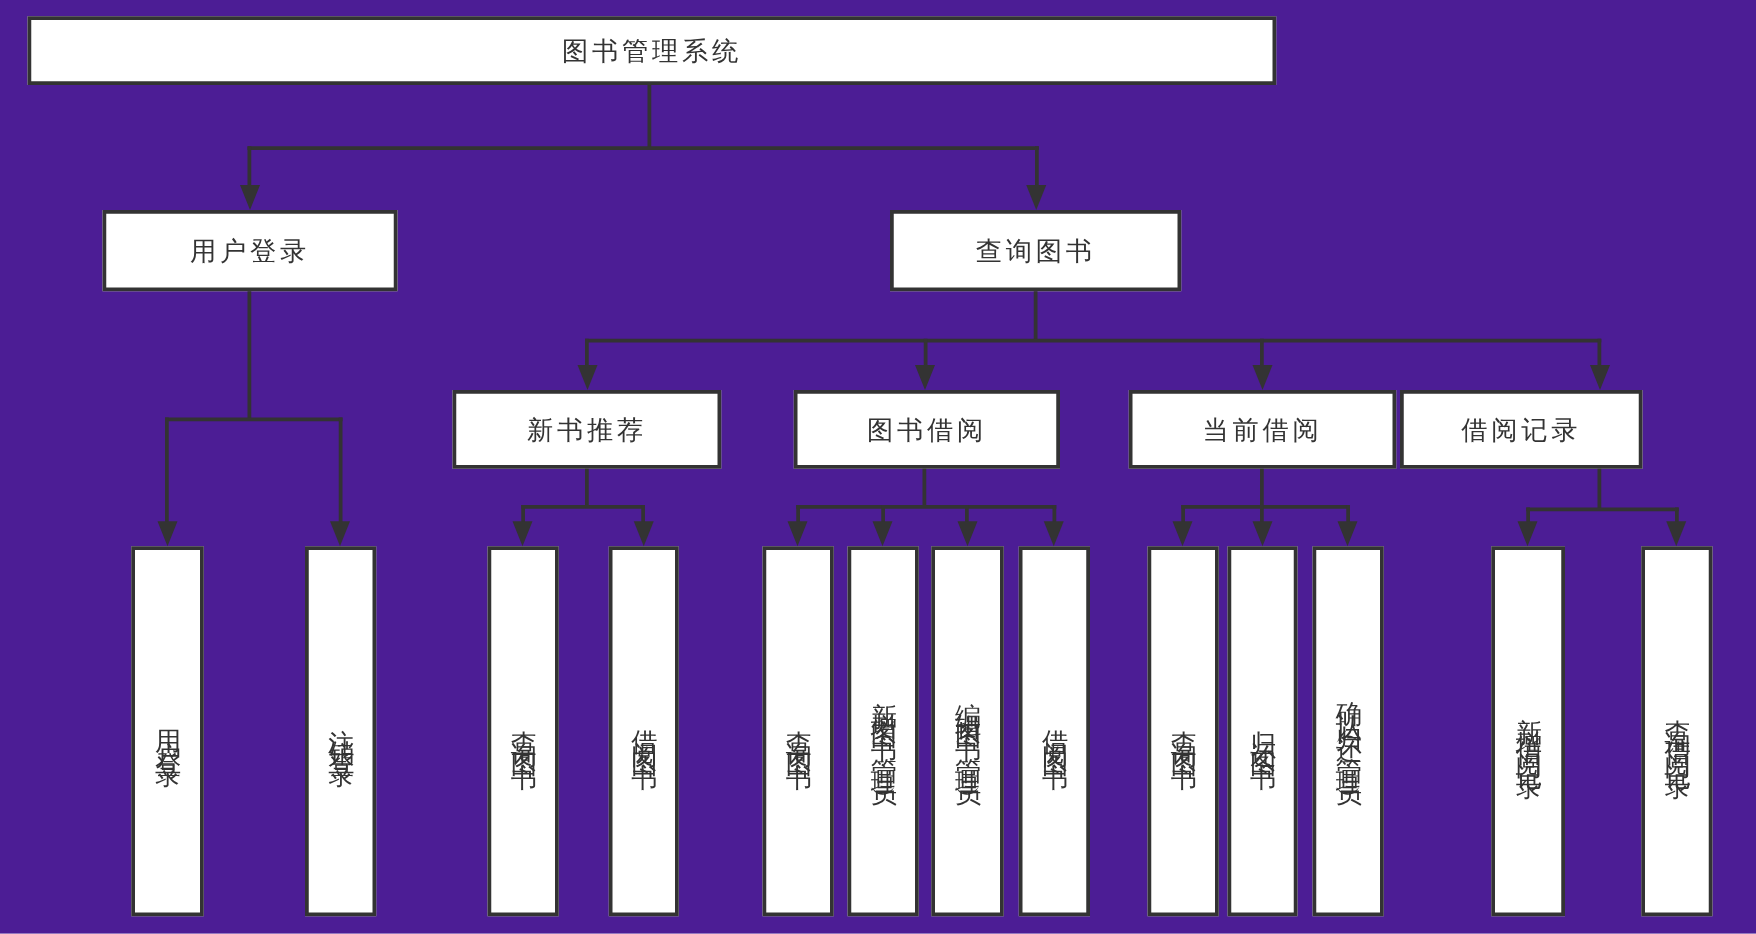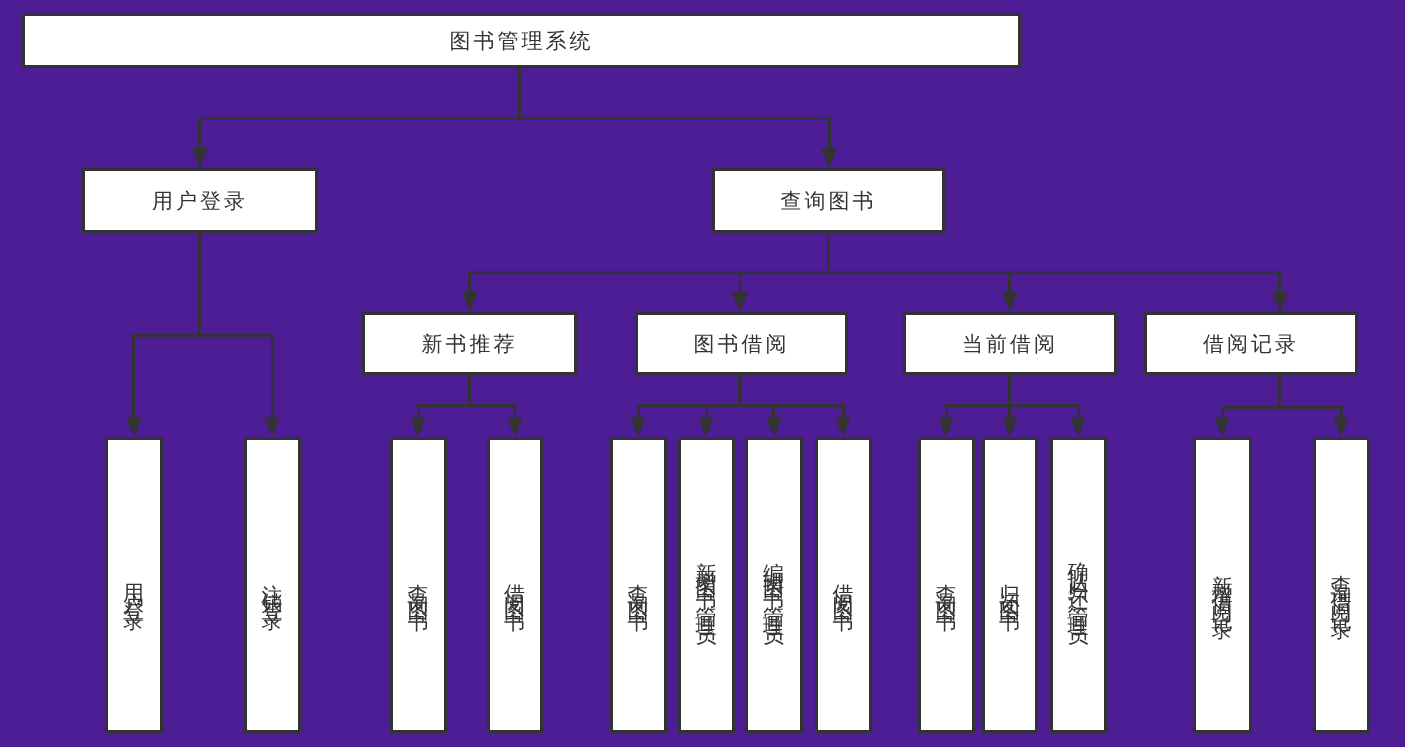--- a/index.html
+++ b/index.html
@@ -56,21 +56,21 @@
   </div>
 
   <div class="hbox" style="left:635px;top:312px;width:213px;height:63px;">
     <span>图书借阅</span>
   </div>
 
   <div class="hbox" style="left:903px;top:312px;width:214px;height:63px;">
     <span>当前借阅</span>
   </div>
 
-  <div class="hbox" style="left:1144px;top:312px;width:214px;height:63px;align-items:center;">
+  <div class="hbox" style="left:1120px;top:312px;width:194px;height:63px;align-items:center;">
     <span>借阅记录</span>
   </div>
 
   <div class="leaf" style="left:105px;width:58px;">
     <span>用户登录</span>
     </div>
   <div class="leaf" style="left:244px;width:57px;">
     <span>注销登录</span>
     </div>
 

